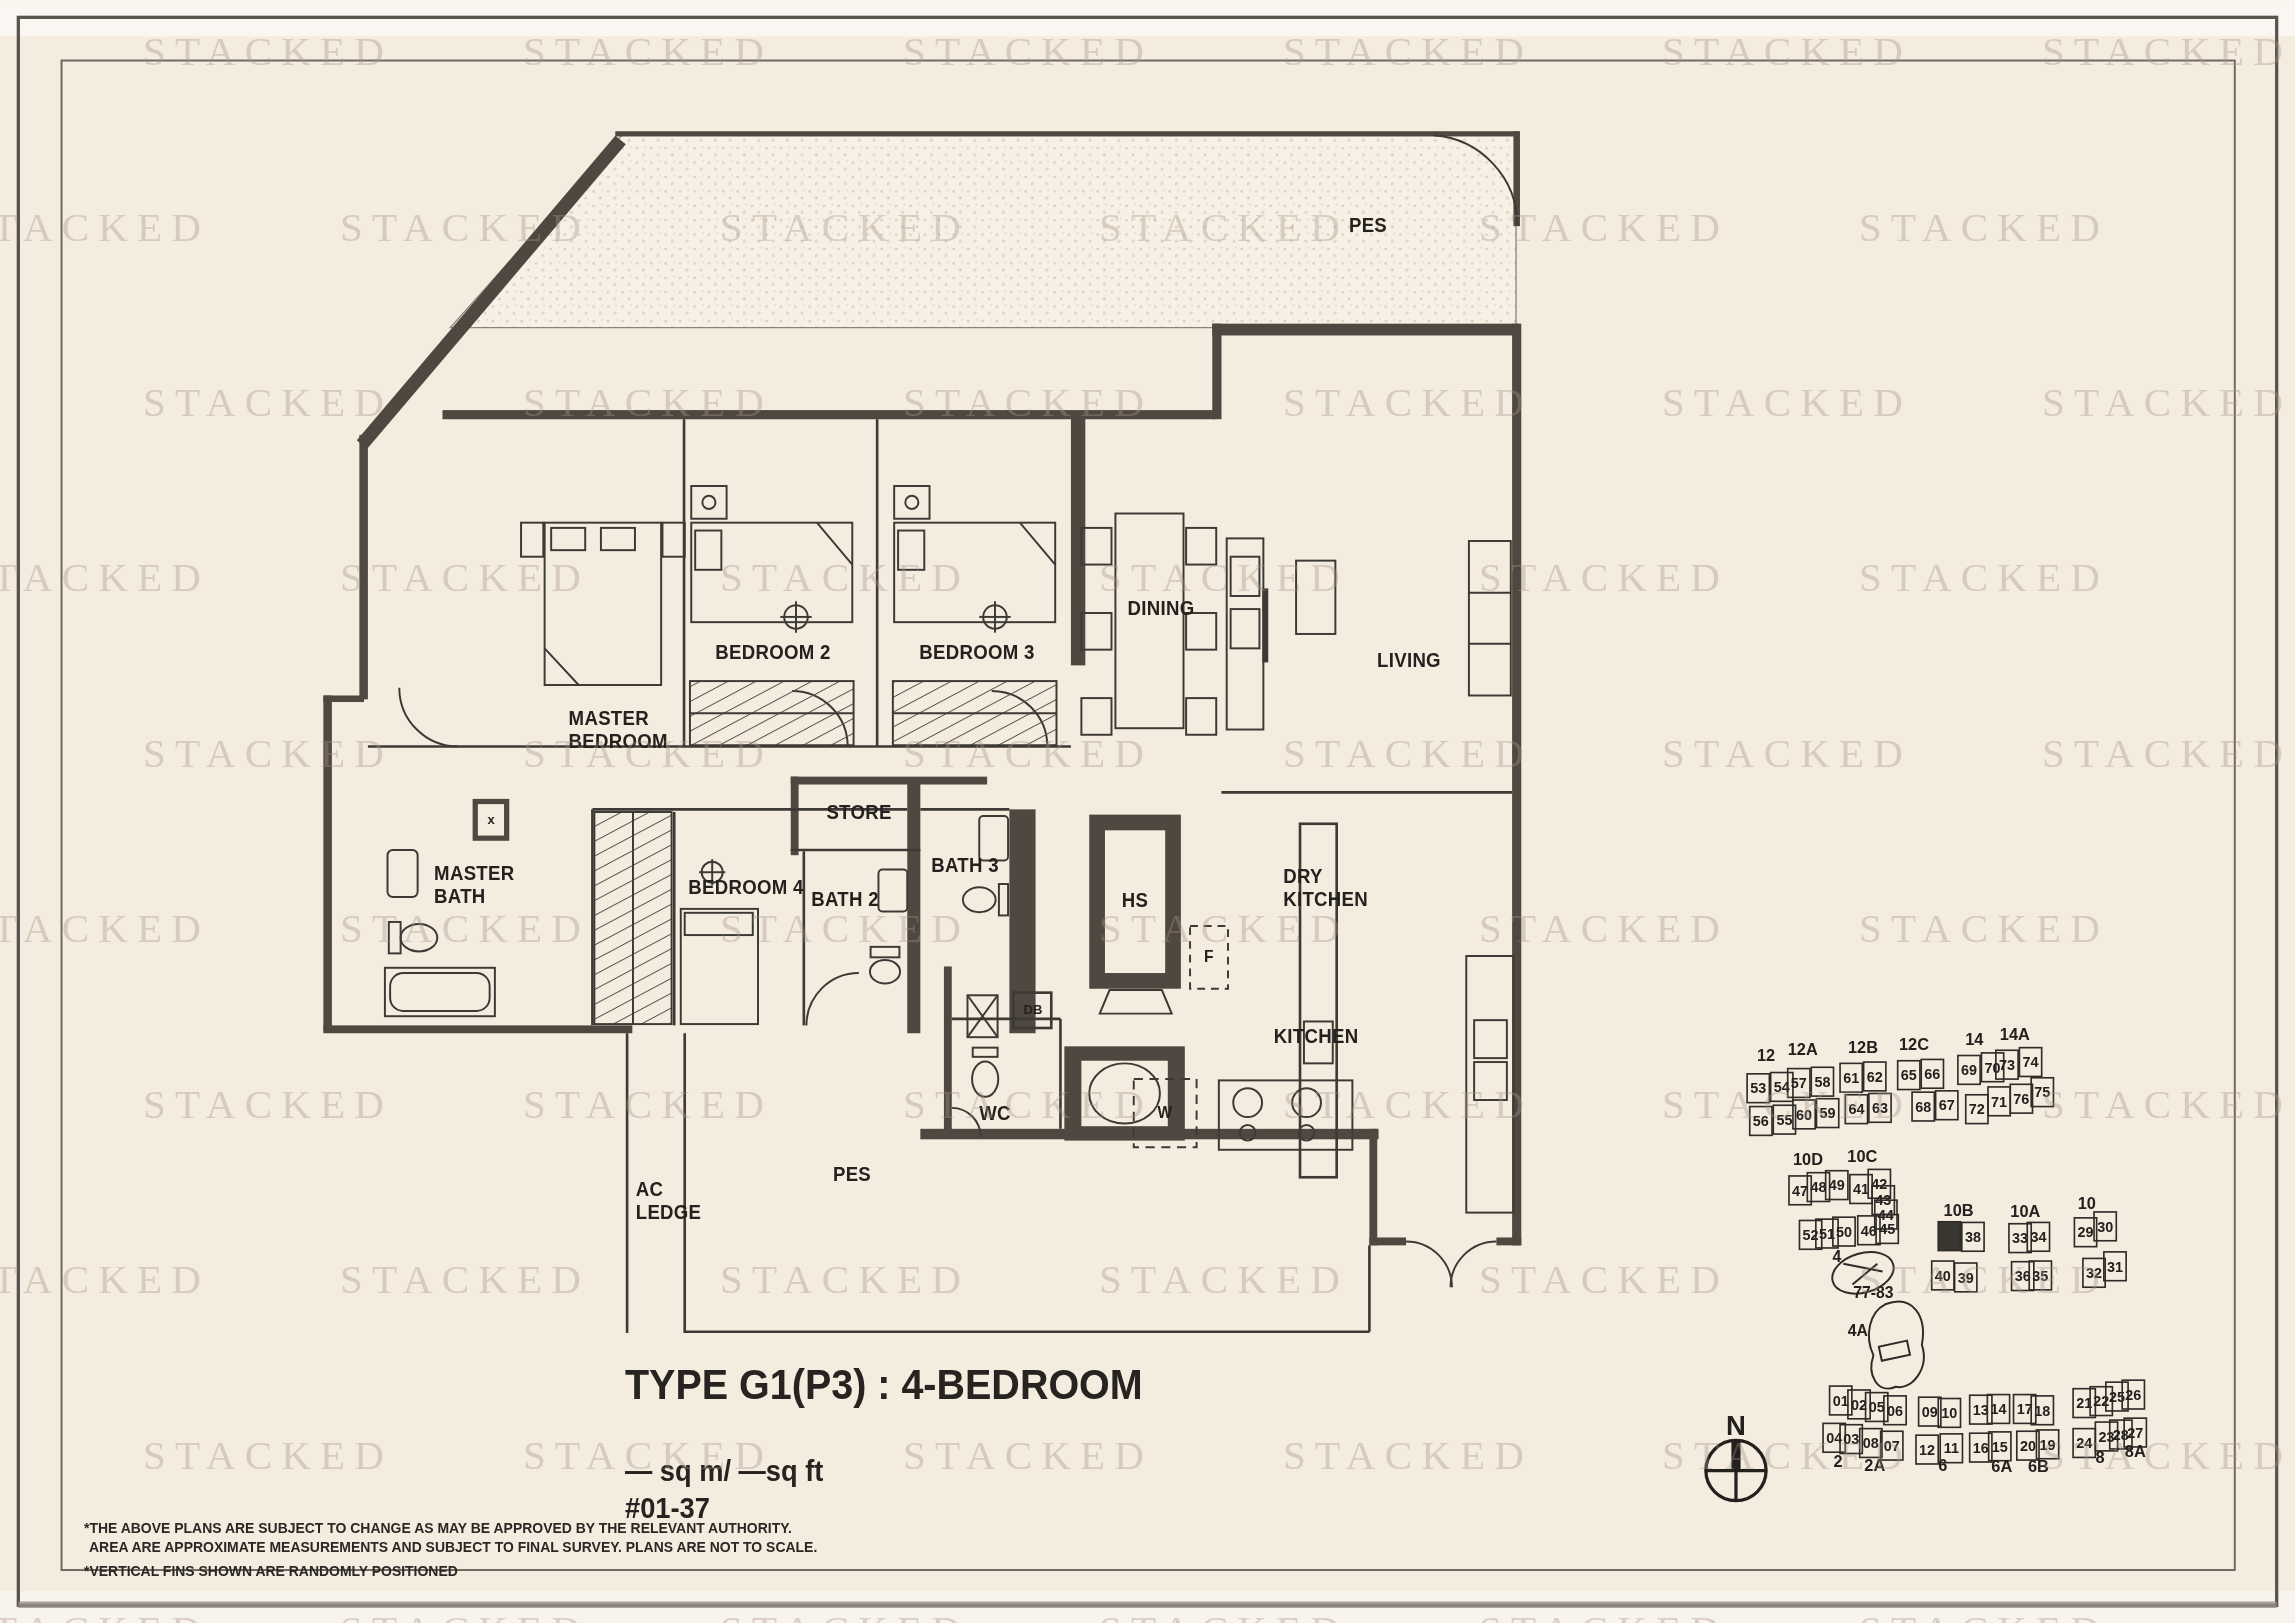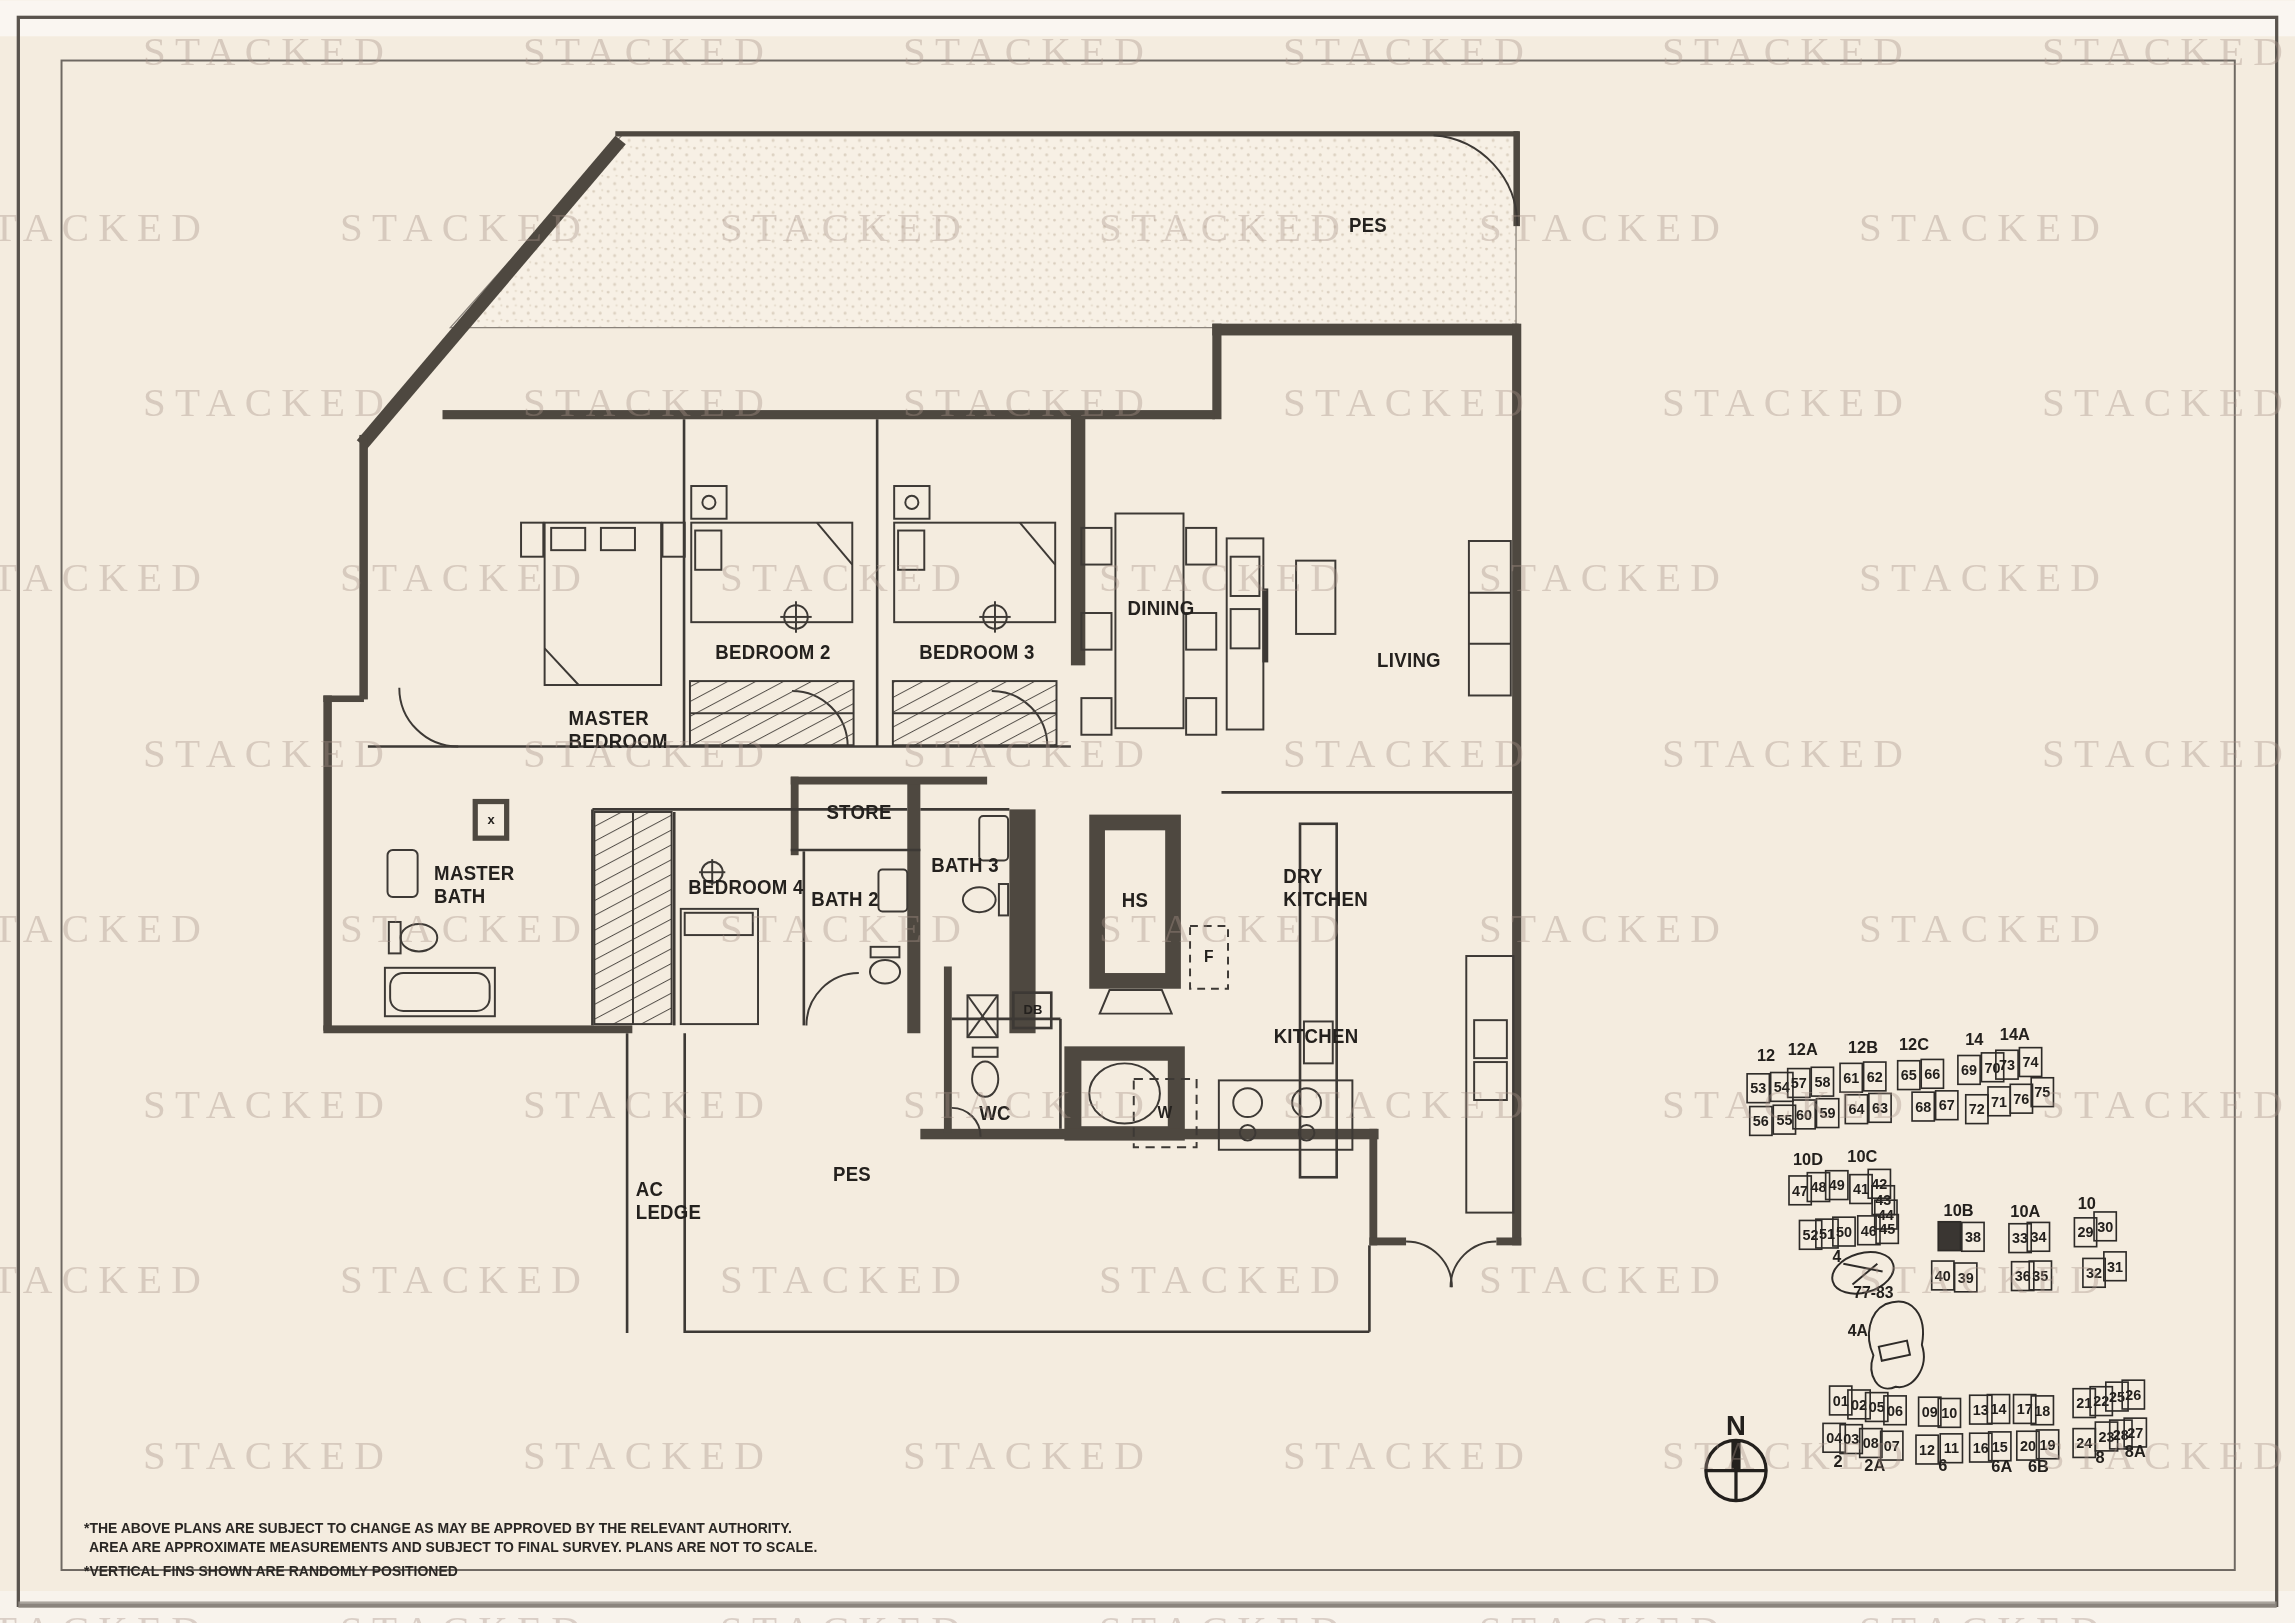--- a/index.html
+++ b/index.html
@@ -464,20 +464,25 @@
   <div class="rlabel" style="left:1316px;top:1037px">KITCHEN</div>
   <div class="rlabel" style="left:995px;top:1114px">WC</div>
   <div class="rlabel small" style="left:1033px;top:1010px">DB</div>
   <div class="rlabel mid" style="left:1209px;top:957px">F</div>
   <div class="rlabel mid" style="left:1165px;top:1113px">W</div>
   <div class="rlabel small" style="left:491px;top:820px">x</div>
   <div class="rlabel la" style="left:634px;top:1201px">AC
 LEDGE</div>
   <div class="rlabel" style="left:852px;top:1175px">PES</div>
 
+  <div id="title-block">
+    <div id="plan-title">TYPE G1(P3) : 4-BEDROOM</div>
+    <div id="area-line">— sq m/ —sq ft</div>
+    <div id="unit-line">#01-37</div>
+  </div>
 
   <div id="disclaimer">
     <div>*THE ABOVE PLANS ARE SUBJECT TO CHANGE AS MAY BE APPROVED BY THE RELEVANT AUTHORITY.</div>
     <div style="padding-left:5.2px">AREA ARE APPROXIMATE MEASUREMENTS AND SUBJECT TO FINAL SURVEY. PLANS ARE NOT TO SCALE.</div>
     <div class="gap"></div>
     <div>*VERTICAL FINS SHOWN ARE RANDOMLY POSITIONED</div>
   </div>
 
   <div id="watermarks">
       <span class="wm" style="left: 268px; top: 51px;">STACKED</span>

